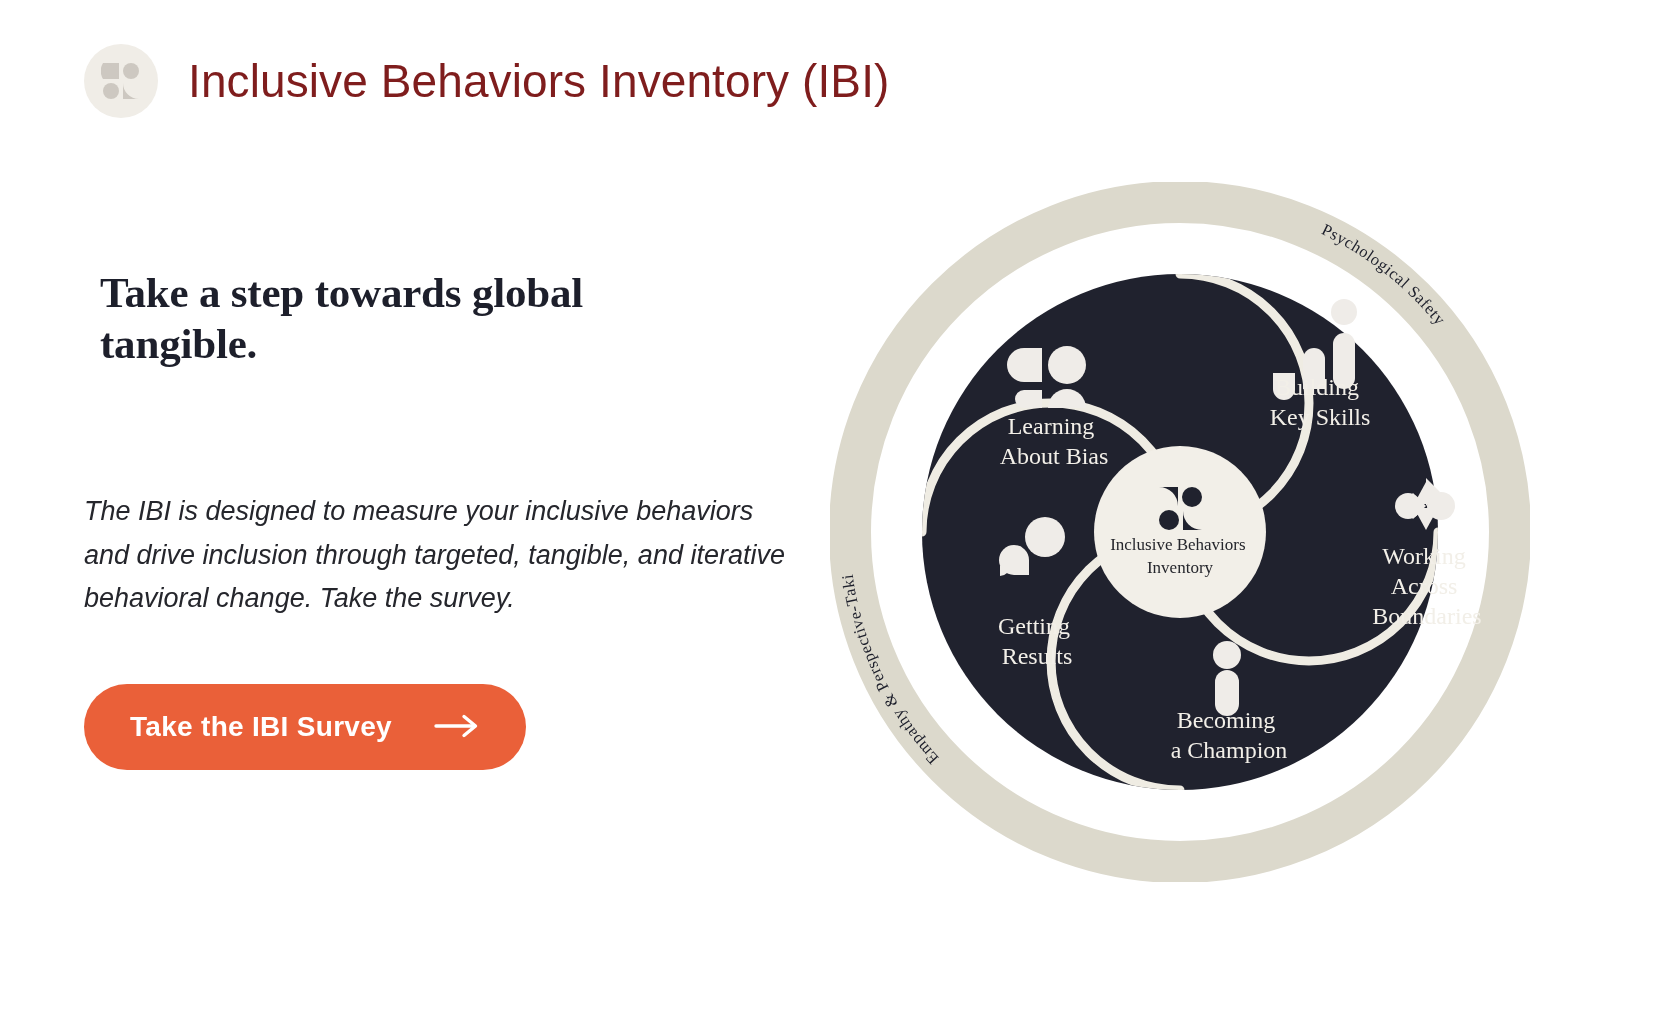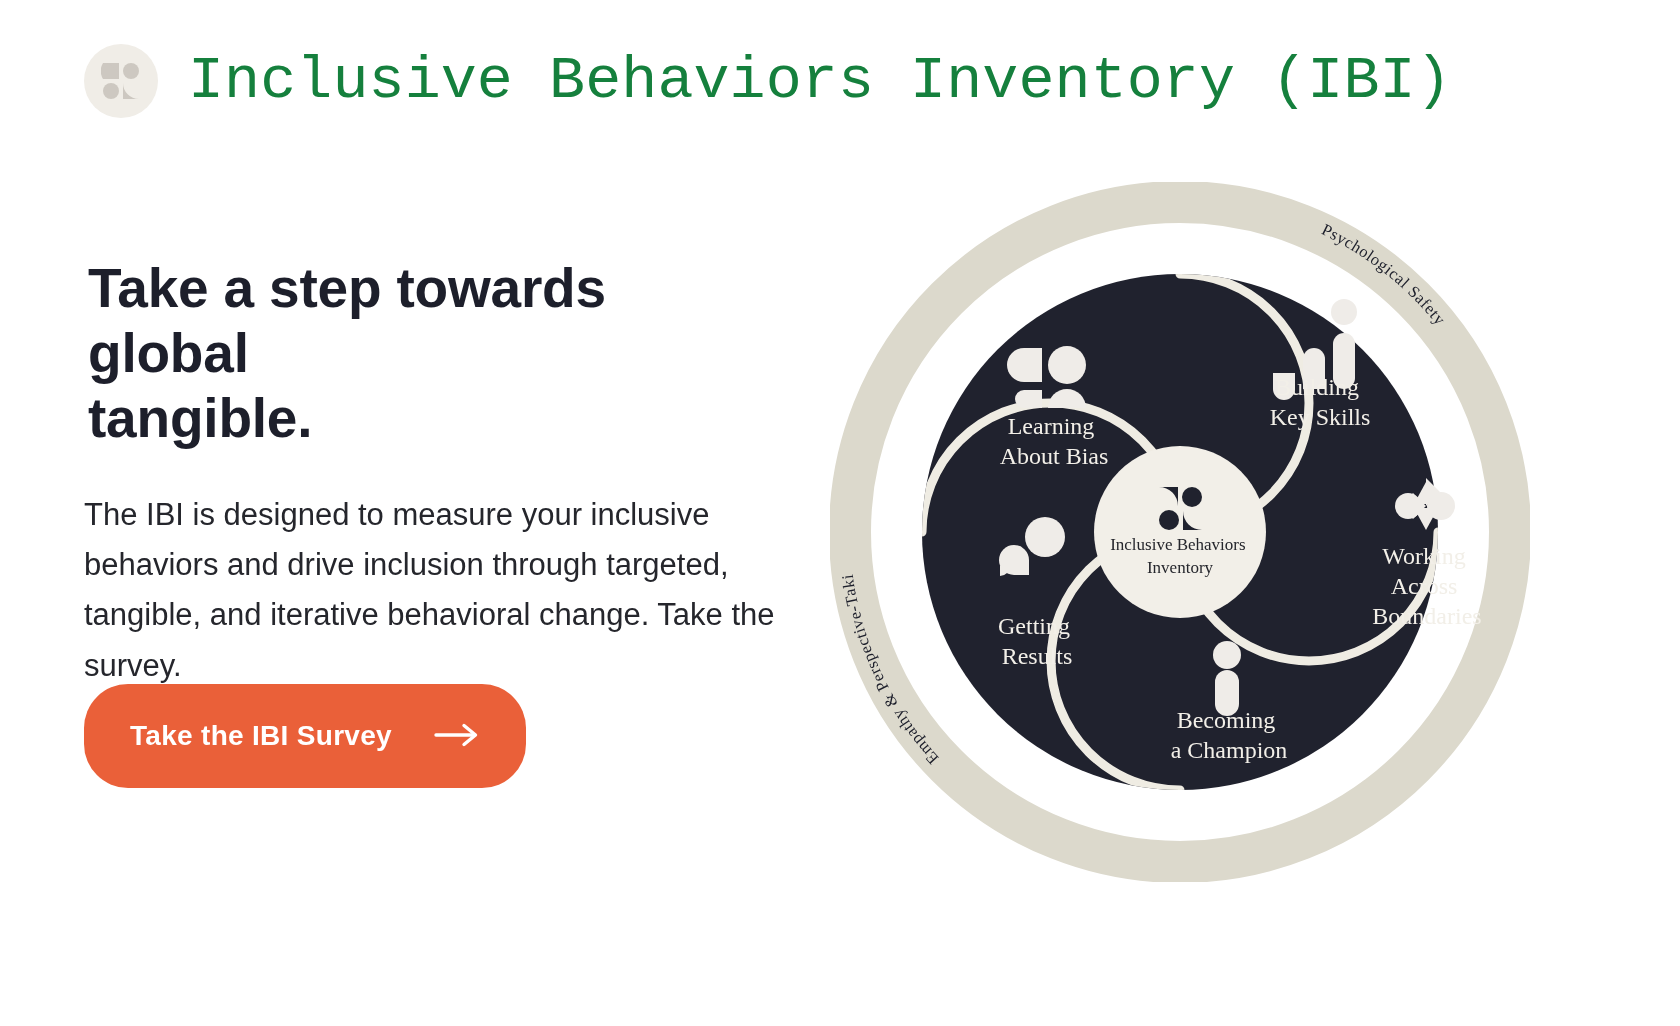--- a/index.html
+++ b/index.html
@@ -31,69 +31,70 @@
     border-radius: 50%;
     background: #f0ede7;
     display: flex;
     align-items: center;
     justify-content: center;
     flex: 0 0 auto;
   }
   .brand-badge svg { display: block; }
 
   .page-title {
-    font-family: Liberation Mono, monospace;
-    font-size: 60px;
+    font-family: Liberation Sans, sans-serif;
+    font-size: 46px;
     line-height: 1.05;
-    color: #15803d;
+    color: #7f1d1d;
     letter-spacing: 0.1px;
     white-space: nowrap;
   }
 
   
   .left-col {
     position: absolute;
     left: 84px;
     top: 252px;
     width: 780px;
   }
   .headline {
-    font-family: Liberation Sans, sans-serif;
-    font-size: 55px;
+    font-family: Liberation Serif, serif;
+    font-size: 43px;
     line-height: 1.18;
     color: #1d1f2b;
-    margin: 4px;
+    margin: 16px;
     letter-spacing: -0.2px;
     max-width: 620px;
   }
   .body-copy {
     margin: 0;
     position: absolute;
     top: 238px;
     left: 0;
     width: 712px;
     font-family: "Liberation Sans", sans-serif;
-    font-size: 31px;
+    font-size: 27px;
     line-height: 1.62;
     color: #25262c;
     font-weight: 400;
+    font-style: italic;
   }
 
   .cta-button {
     position: absolute;
     top: 432px;
     left: 0;
     display: inline-flex;
     align-items: center;
     gap: 42px;
     background: #ea6039;
     border: none;
     border-radius: 44px;
     padding: 0 46px;
-    height: 104px;
+    height: 86px;
     cursor: pointer;
     box-sizing: border-box;
   }
   .cta-label {
     font-family: "Liberation Sans", sans-serif;
     font-weight: bold;
     font-size: 28px;
     color: #ffffff;
     letter-spacing: 0.3px;
     white-space: nowrap;

